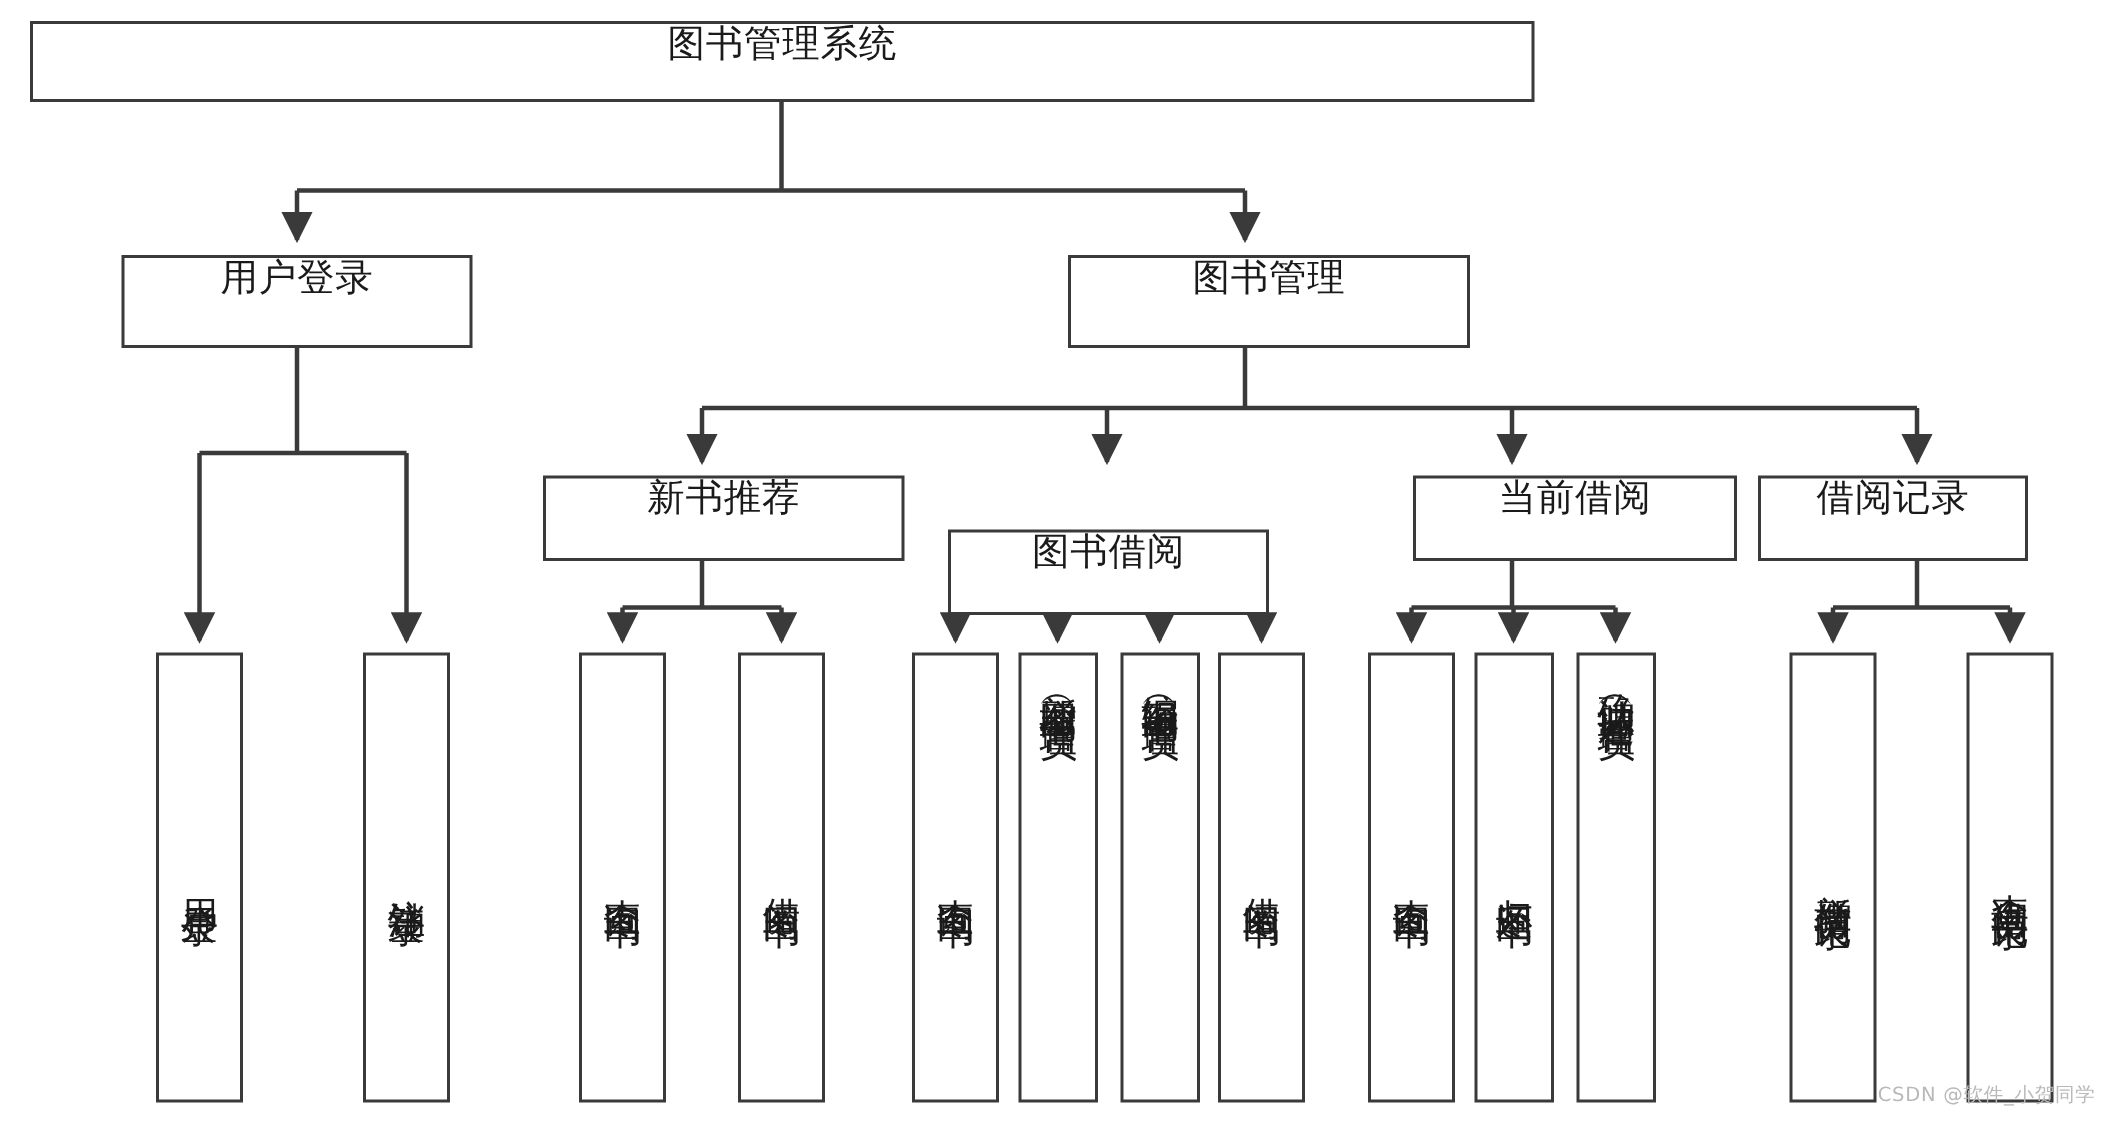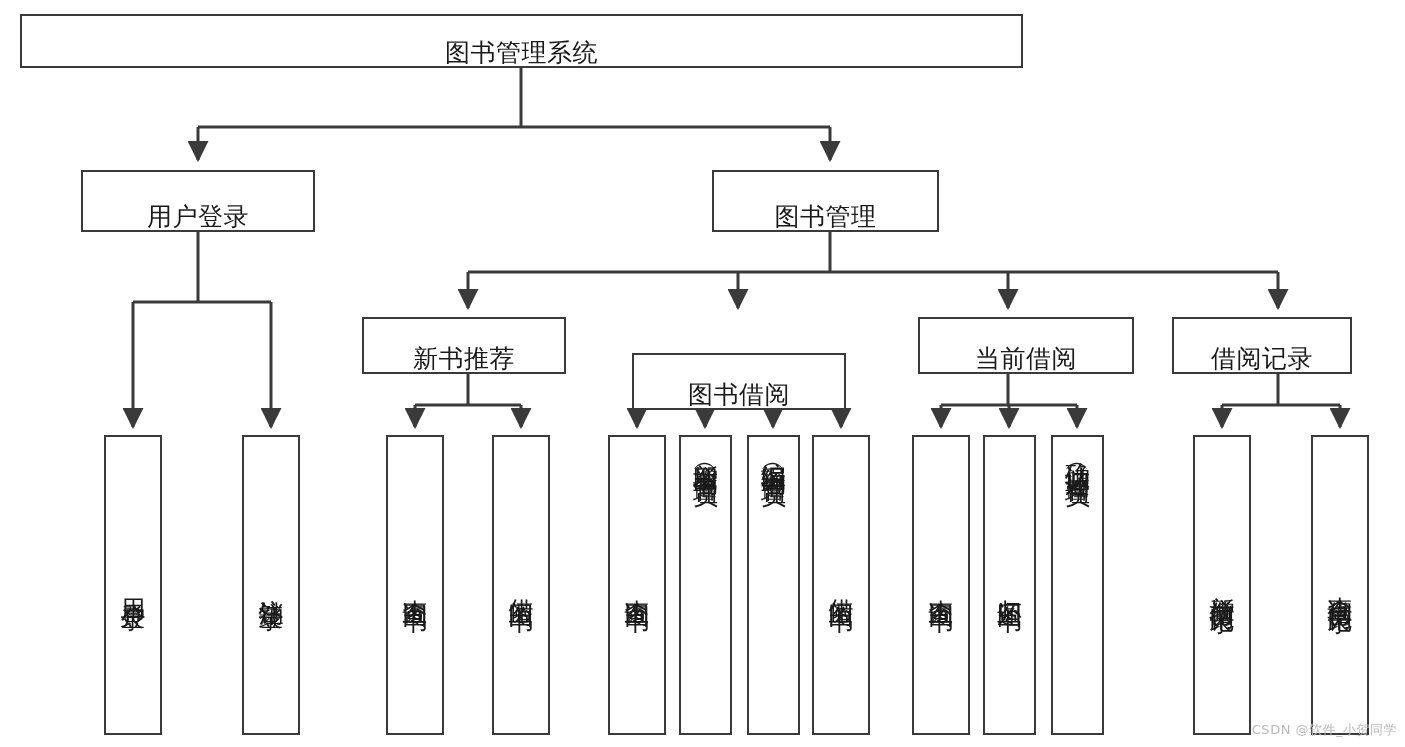--- a/index.html
+++ b/index.html
@@ -24,21 +24,21 @@
     width: 1405px;
     height: 747px;
     pointer-events: none;
   }
   .node {
     position: absolute;
     box-sizing: border-box;
     background: #ffffff;
     border: 2px solid #3a3a3a;
     display: flex;
-    align-items: flex-end;
+    align-items: flex-start;
     justify-content: center;
     z-index: 2;
   }
   .node-label {
     color: #1a1a1a;
     letter-spacing: 0.5px;
     white-space: nowrap;
     line-height: 1.05;
   }
   .node.horizontal .node-label {
@@ -131,33 +131,33 @@
   </svg>
 
   <div class="node root horizontal" style="left:20px; top:14px; width:1003px; height:54px;">
     <span class="node-label">图书管理系统</span>
   </div>
 
   <div class="node horizontal" style="left:81px; top:170px; width:234px; height:62px;">
     <span class="node-label">用户登录</span>
   </div>
 
-  <div class="node horizontal" style="left:712px; top:170px; width:227px; height:62px;">
+  <div class="node horizontal" style="left:712px; top:170px; width:268px; height:62px;">
     <span class="node-label">图书管理</span>
   </div>
 
-  <div class="node horizontal" style="left:362px; top:317px; width:204px; height:57px;">
+  <div class="node horizontal" style="left:362px; top:317px; width:241px; height:57px;">
     <span class="node-label">新书推荐</span>
   </div>
 
   <div class="node horizontal" style="left:632px; top:317px; width:214px; height:57px;margin-top:36px;">
     <span class="node-label">图书借阅</span>
   </div>
 
-  <div class="node horizontal" style="left:918px; top:317px; width:216px; height:57px;">
+  <div class="node horizontal" style="left:942px; top:317px; width:216px; height:57px;">
     <span class="node-label">当前借阅</span>
   </div>
 
   <div class="node horizontal" style="left:1172px; top:317px; width:180px; height:57px;">
     <span class="node-label">借阅记录</span>
   </div>
 
   <div class="node vertical midtext" style="left:104px; top:435px; width:58px; height:300px;">
     <span class="node-label">用户登录</span>
   </div>

